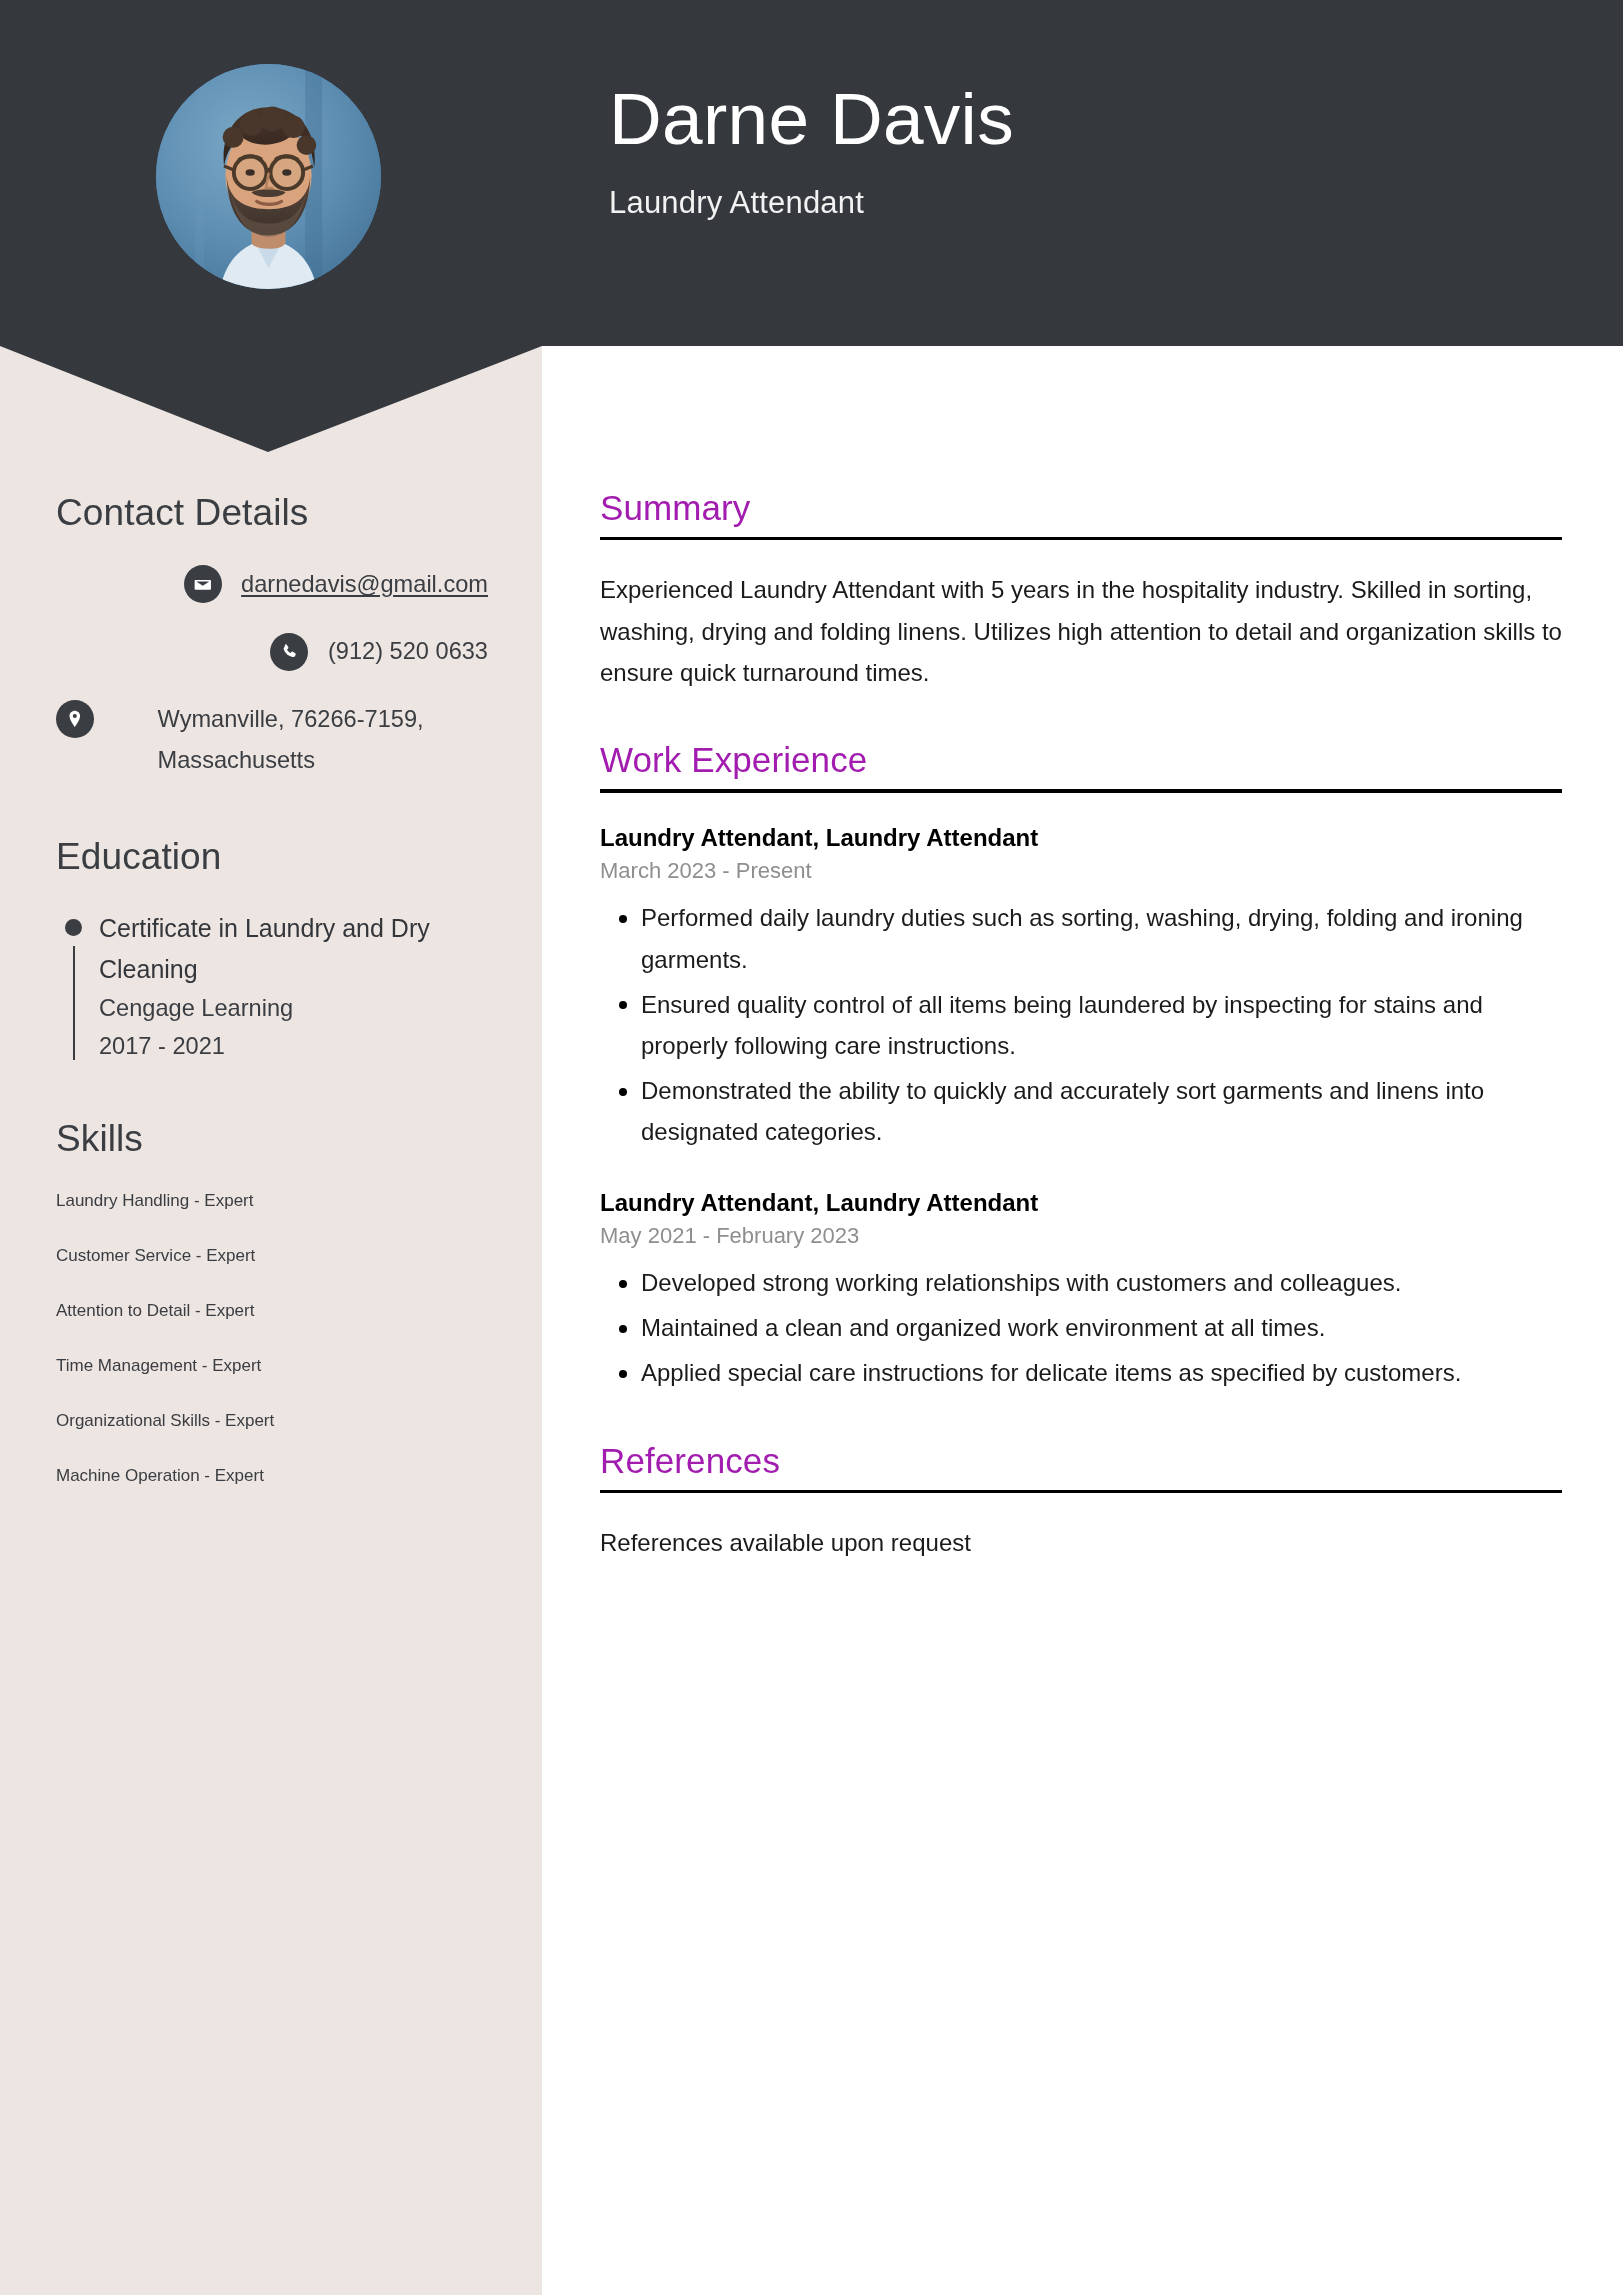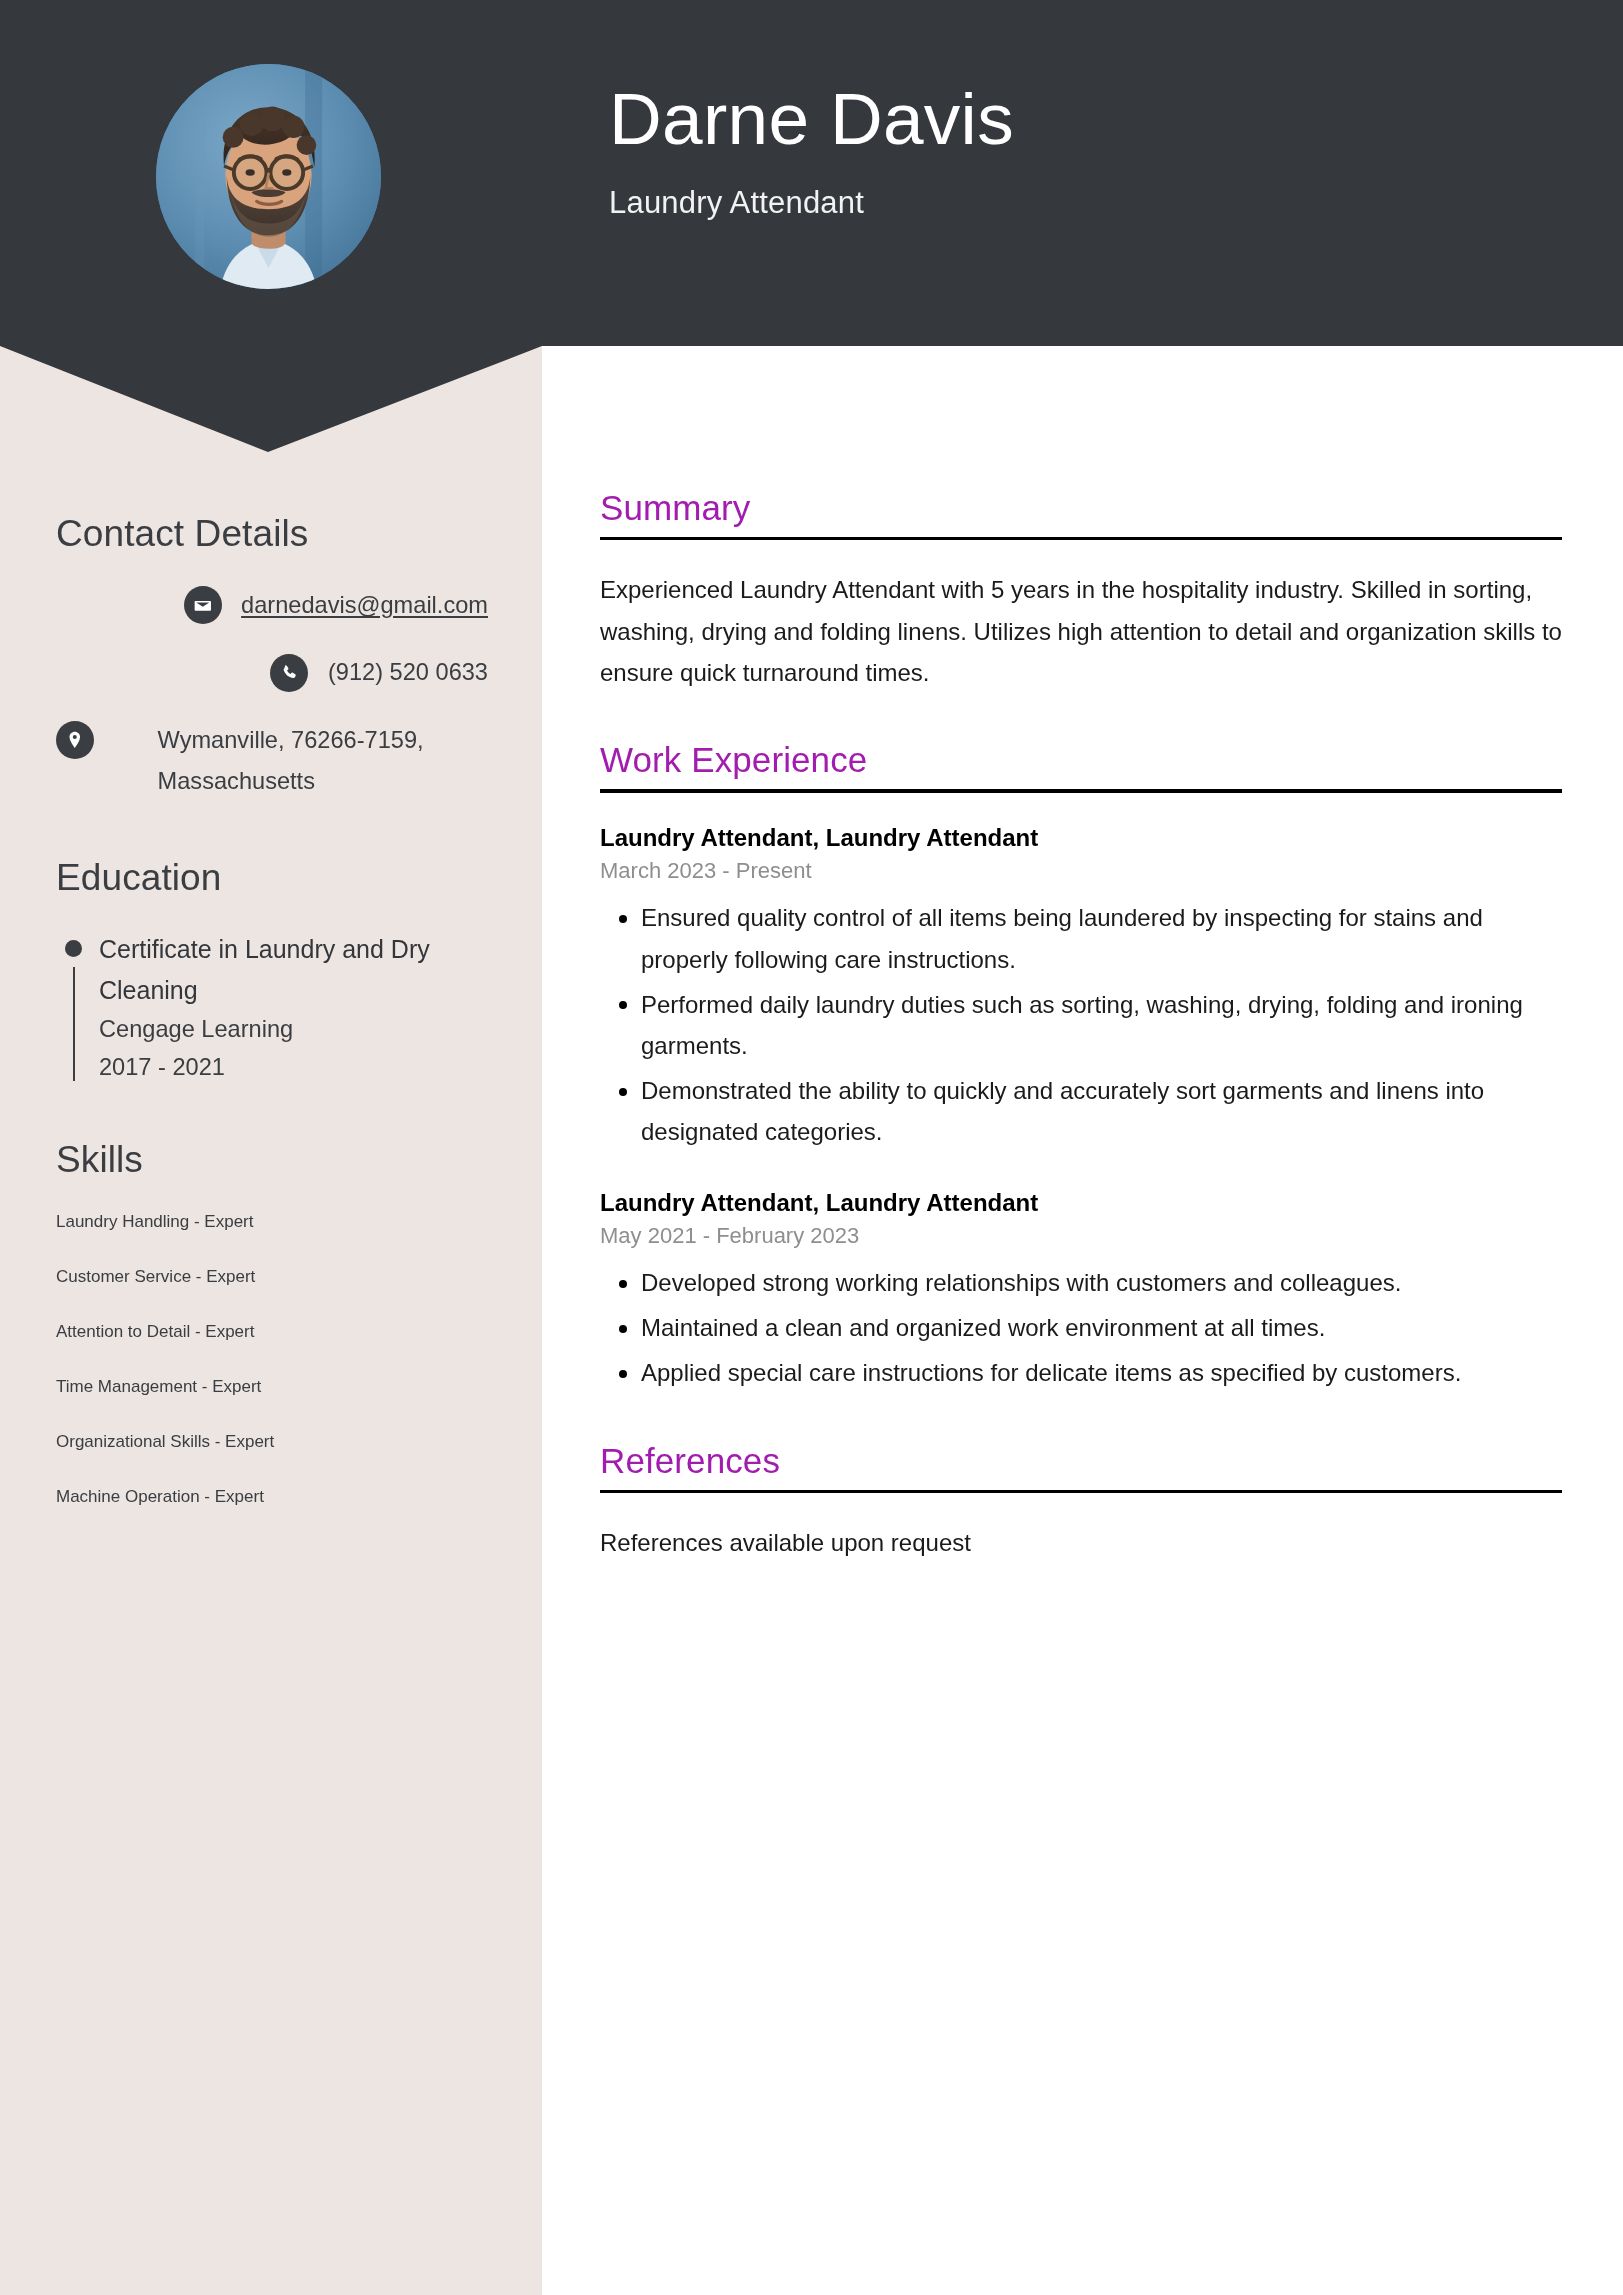--- a/index.html
+++ b/index.html
@@ -94,21 +94,21 @@
     color: #f2f2f2;
     margin: 26px 0 0 0;
     letter-spacing: 0.2px;
     white-space: nowrap;
   }
 
   
   .left-col {
     position: absolute;
     left: 56px;
-    top: 513px;
+    top: 492px;
     width: 432px;
     z-index: 4;
   }
 
   .side-heading {
     font-size: 37px;
     font-weight: 400;
     color: #3a3d42;
     margin: 0 0 30px 0;
     letter-spacing: 0.1px;
@@ -411,22 +411,22 @@
     </section>
 
     <section class="main-section">
       <h2 class="main-heading">Work Experience</h2>
       <div class="rule"></div>
 
       <div class="job">
         <div class="job-title">Laundry Attendant, Laundry Attendant</div>
         <div class="job-dates">March 2023 - Present</div>
         <ul class="job-bullets">
+          <li>Performed daily laundry duties such as sorting, washing, drying, folding and ironing garments.</li>
           <li>Ensured quality control of all items being laundered by inspecting for stains and properly following care instructions.</li>
-          <li>Performed daily laundry duties such as sorting, washing, drying, folding and ironing garments.</li>
           <li>Demonstrated the ability to quickly and accurately sort garments and linens into designated categories.</li>
         </ul>
       </div>
 
       <div class="job">
         <div class="job-title">Laundry Attendant, Laundry Attendant</div>
         <div class="job-dates">May 2021 - February 2023</div>
         <ul class="job-bullets">
           <li>Developed strong working relationships with customers and colleagues.</li>
           <li>Maintained a clean and organized work environment at all times.</li>

